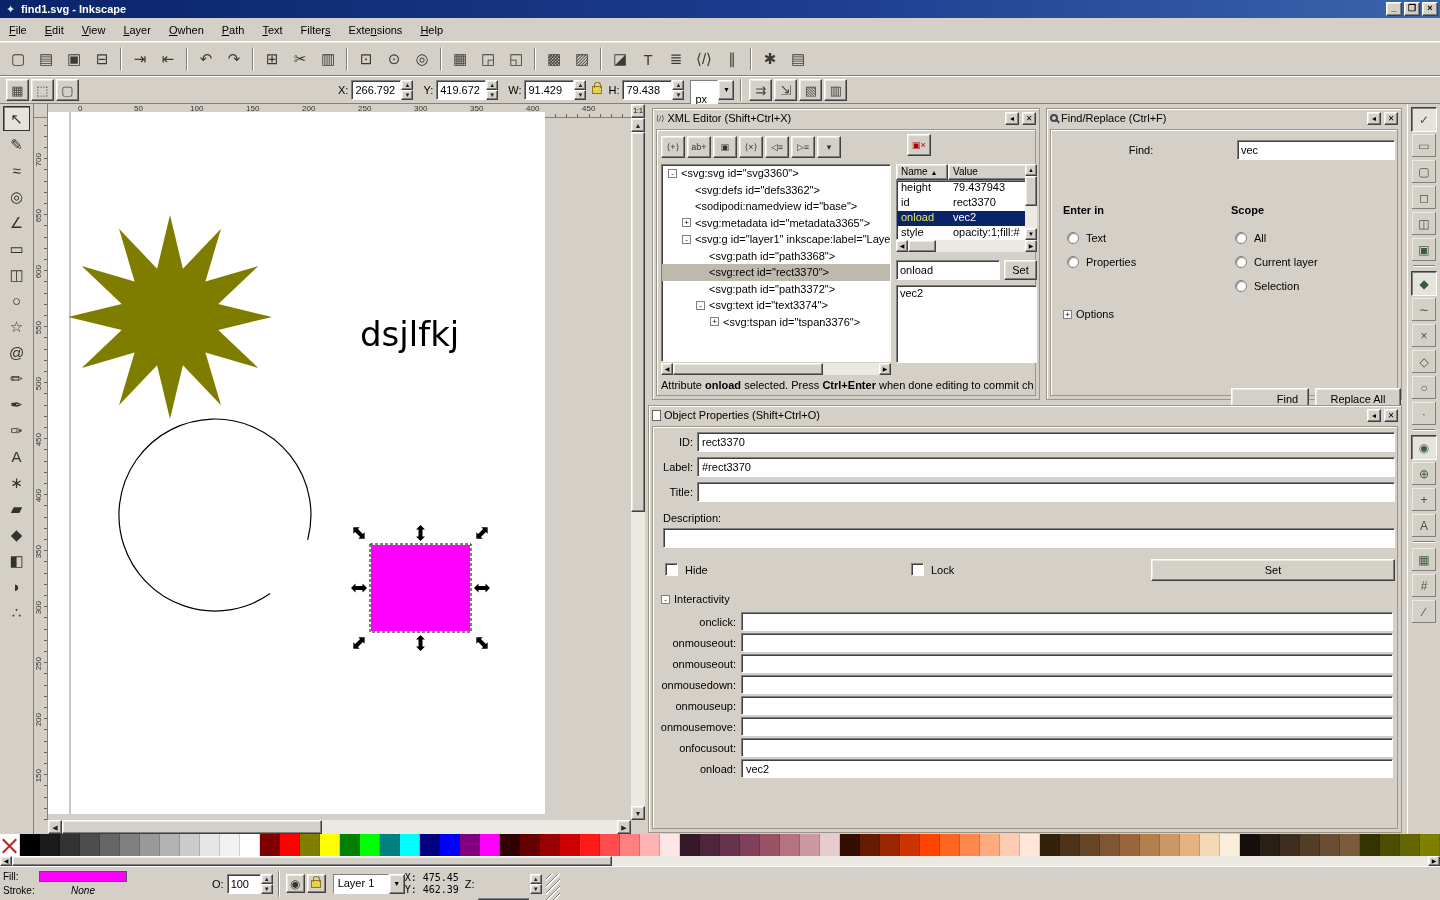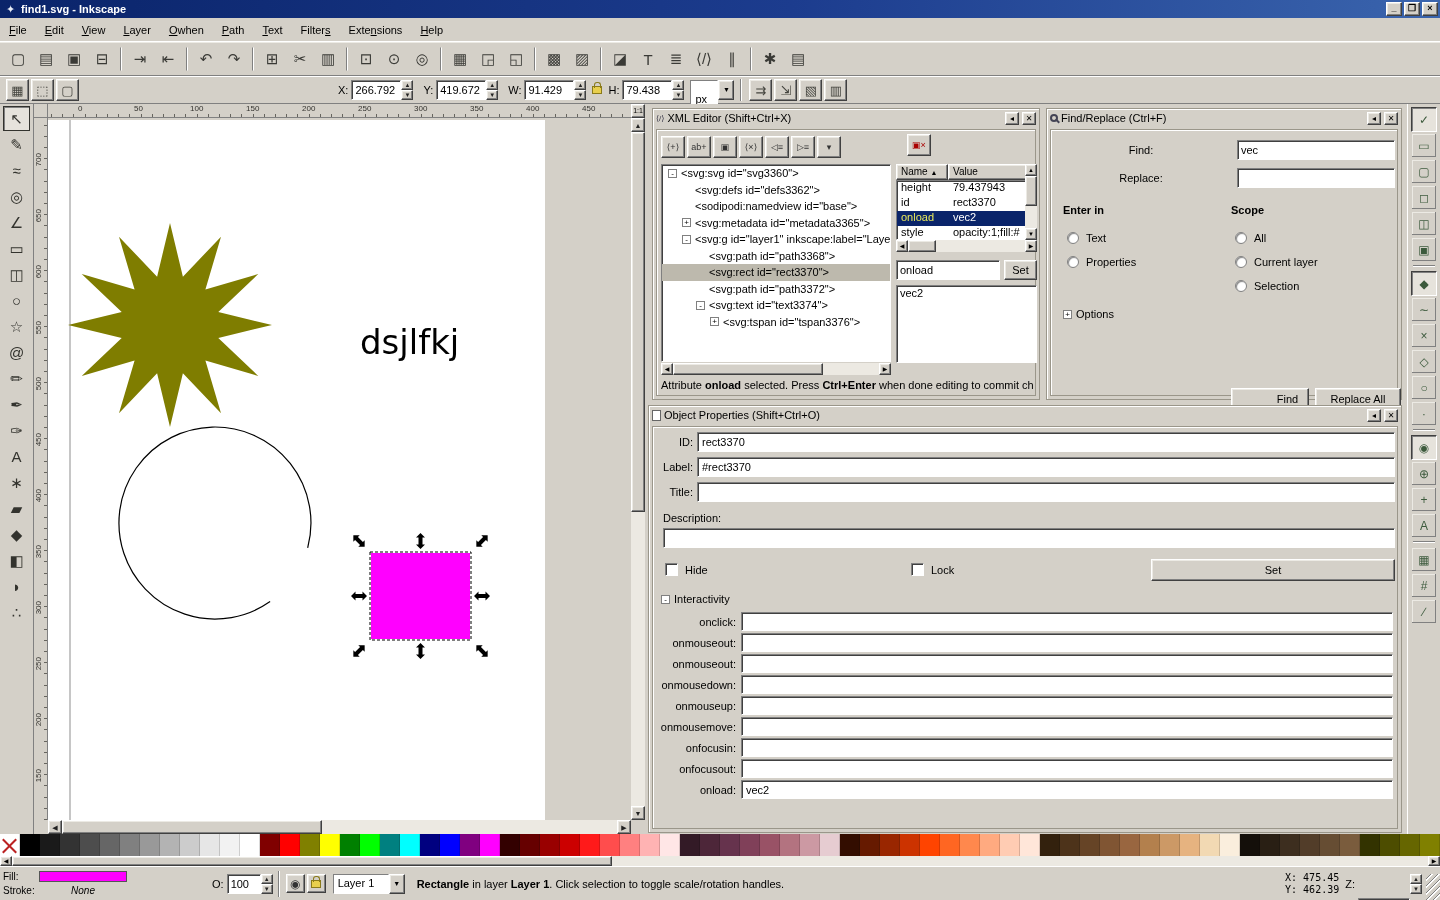--- a/index.html
+++ b/index.html
@@ -54,21 +54,21 @@
   .tool.active { border:1px solid; }
 
   #canvas-area { width:611px; height:730px; position:relative; background:#d4d0c8; }
   #ruler-corner { position:absolute; left:0; top:0; width:14px; height:14px; border-right:1px solid #808080; border-bottom:1px solid #808080; }
   #ruler-top { position:absolute; left:14px; top:0; width:583px; height:14px; border-bottom:1px solid #808080; overflow:hidden;
     background:repeating-linear-gradient(90deg,#66645e 0 1px,transparent 1px 11.2px); background-position:2.5px 0; background-size:100% 4px; background-repeat:no-repeat; background-position-y:10px; }
   #ruler-top .rlbl { position:absolute; top:0px; font-size:8px; color:#33322e; }
   #ruler-left { position:absolute; left:0; top:14px; width:14px; height:702px; border-right:1px solid #808080; overflow:hidden;
     background:repeating-linear-gradient(0deg,#66645e 0 1px,transparent 1px 11.2px); background-size:4px 100%; background-repeat:no-repeat; background-position-x:10px; }
   #ruler-left .rlbl { position:absolute; left:0px; font-size:8px; color:#33322e; writing-mode:vertical-rl; transform:rotate(180deg); }
-  #white-canvas { position:absolute; left:14px; top:16px; width:497px; height:702px; background:#fff; overflow:hidden; }
+  #white-canvas { position:absolute; left:14px; top:8px; width:497px; height:702px; background:#fff; overflow:hidden; }
   #zoom11-btn { position:absolute; left:597px; top:0; width:14px; height:14px; font-size:7px; line-height:12px; text-align:center; }
   .vscroll { position:absolute; left:597px; top:14px; width:14px; height:702px; background:#ece9e2; }
   .vscroll .arr, .hscroll .arr { position:absolute; width:14px; height:14px; font-size:7px; line-height:13px; text-align:center; color:#222; }
   .vscroll .thumb { position:absolute; left:0; top:14px; width:14px; height:380px; }
   .hscroll { position:absolute; left:14px; top:716px; width:583px; height:14px; background:#ece9e2; }
   .hscroll .thumb { position:absolute; top:0; left:14px; width:260px; height:14px; }
   #scroll-corner { position:absolute; left:597px; top:716px; width:14px; height:14px; background:#d4d0c8; }
 
   
   #panels { width:762px; height:730px; position:relative; background:#d4d0c8; }
@@ -649,24 +649,20 @@
         <span class="mag"></span>
         <span class="ptitle">Find/Replace (Ctrl+F)</span>
         <span class="pbtn raised">◂</span>
         <span class="pbtn raised">✕</span>
       </div>
       <div class="pbody">
         <div class="frow" style="left:0; top:10px; width:344px;">
           <label style="flex:1;">Find:</label>
           <input class="finput" style="width: 158px; margin-left: 6px;" readonly="" value="vec">
         </div>
-        <div class="frow" style="left:0; top:38px; width:344px;">
-          <label style="flex:1;">Replace:</label>
-          <input class="finput" style="width: 158px; margin-left: 6px;" readonly="">
-        </div>
         <div class="boldlbl" style="position:absolute; left:12px; top:74px;">Enter in</div>
         <div style="position:absolute; left:16px; top:96px;">
 
         <div style="display:flex; align-items:center; height:24px;">
               <span class="radio"></span>
               <span>Text</span>
             </div>
             <div style="display:flex; align-items:center; height:24px;" class="checked">
               <span class="radio"></span>
               <span>Properties</span>
@@ -751,24 +747,20 @@
             <div class="evrow">
               <span class="evlbl">onmouseup:</span>
               <input readonly="" style="">
             </div>
 
             <div class="evrow">
               <span class="evlbl">onmousemove:</span>
               <input readonly="" style="">
             </div>
 
-            <div class="evrow">
-              <span class="evlbl">onfocusin:</span>
-              <input readonly="" style="">
-            </div>
 
             <div class="evrow">
               <span class="evlbl">onfocusout:</span>
               <input readonly="" style="">
             </div>
 
             <div class="evrow">
               <span class="evlbl">onload:</span>
               <input readonly="" value="vec2" style="">
             </div>
@@ -944,23 +936,20 @@
     </span>
   <span class="sb-sep"></span>
   <span class="iconbtn raised eye">◉</span>
   <span class="iconbtn raised">
       <span class="lockicon"></span>
     </span>
   <span id="layer-combo">
     <span class="val">Layer 1</span>
     <span class="drop raised">▼</span>
   </span>
-  <span id="status-msg">
-    <b>Rectangle</b><span> in layer </span><b>Layer 1</b><span>. Click selection to toggle scale/rotation handles.</span>
-  </span>
   <span id="coords">
     <span>X:</span> <span>475.45</span><br>
     <span>Y:</span> <span>462.39</span>
   </span>
   <span id="zoombox">
     <span>Z:</span>
     <span class="spinbox" style="margin-left:3px;">
         <input style="width: 52px; margin-top: 24px;" readonly="" value="112%">
         <span class="spinner">
           <span class="raised">▲</span>

